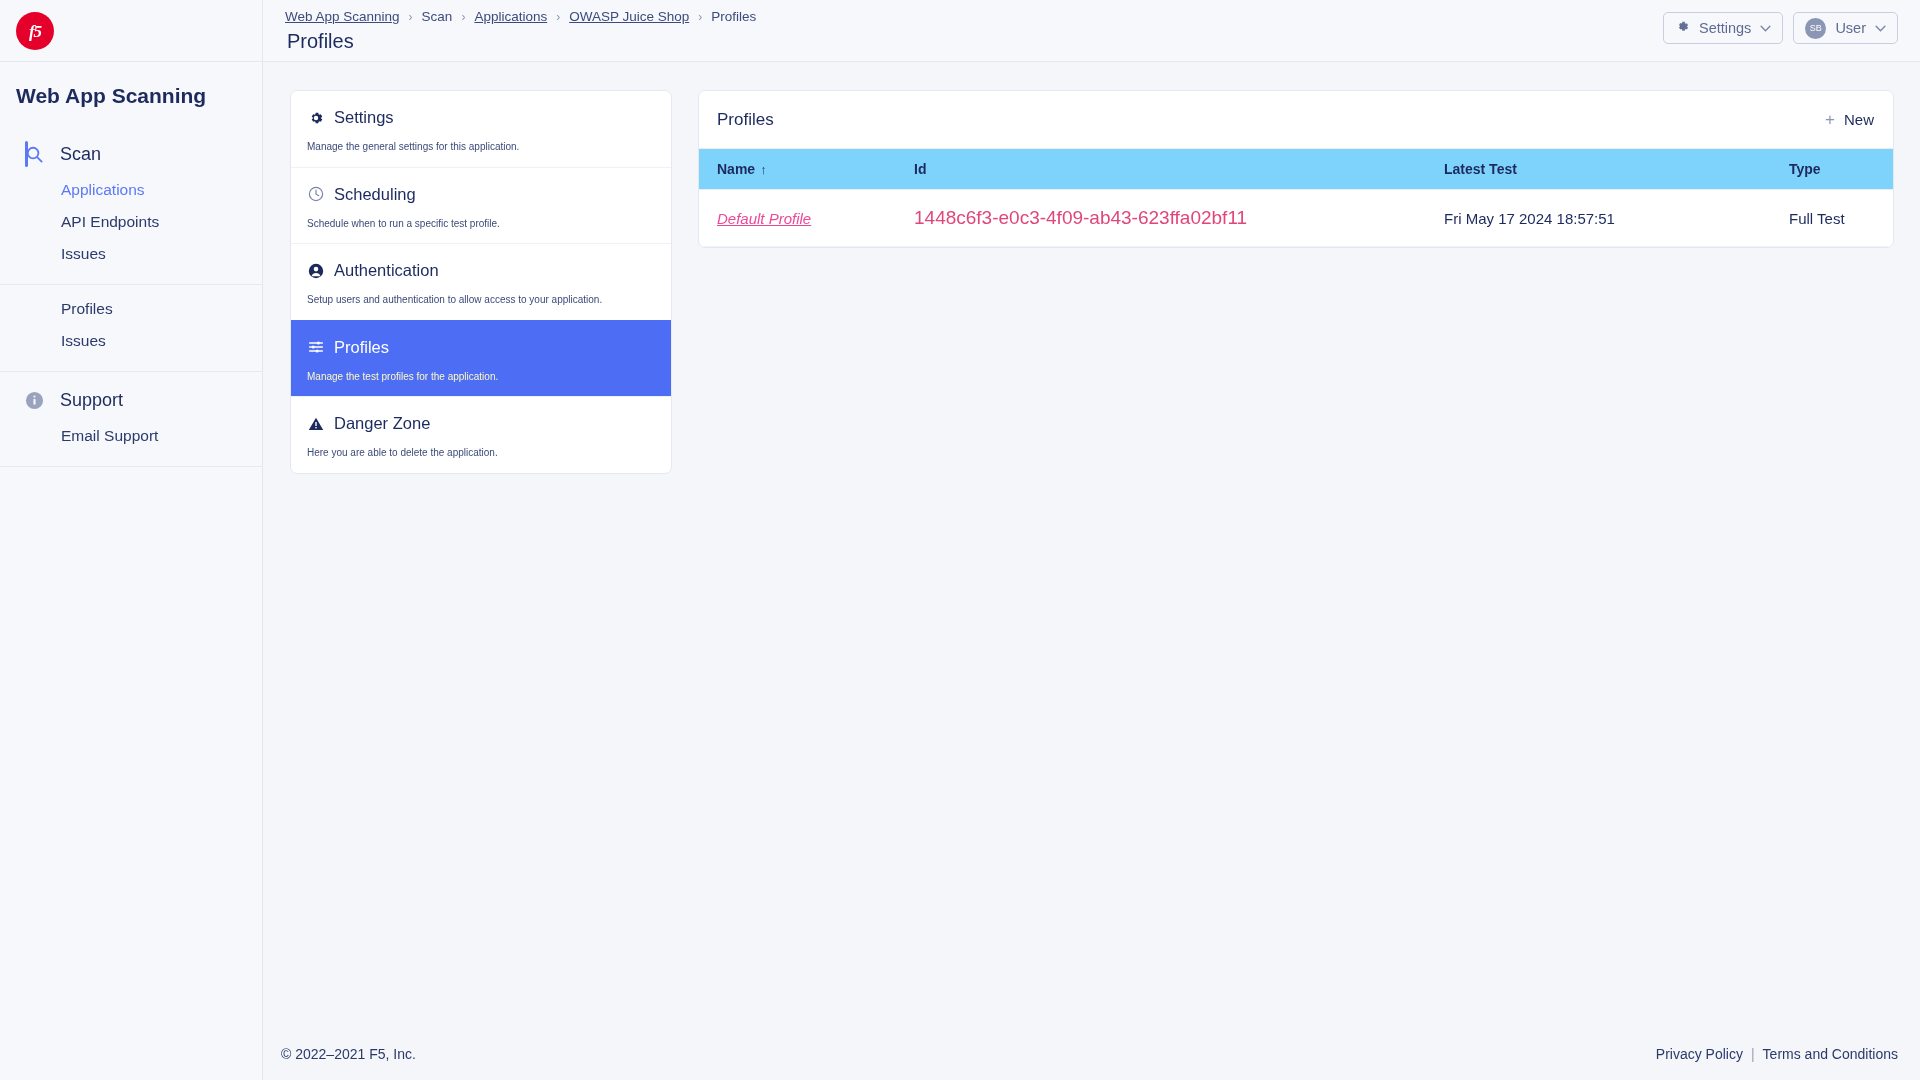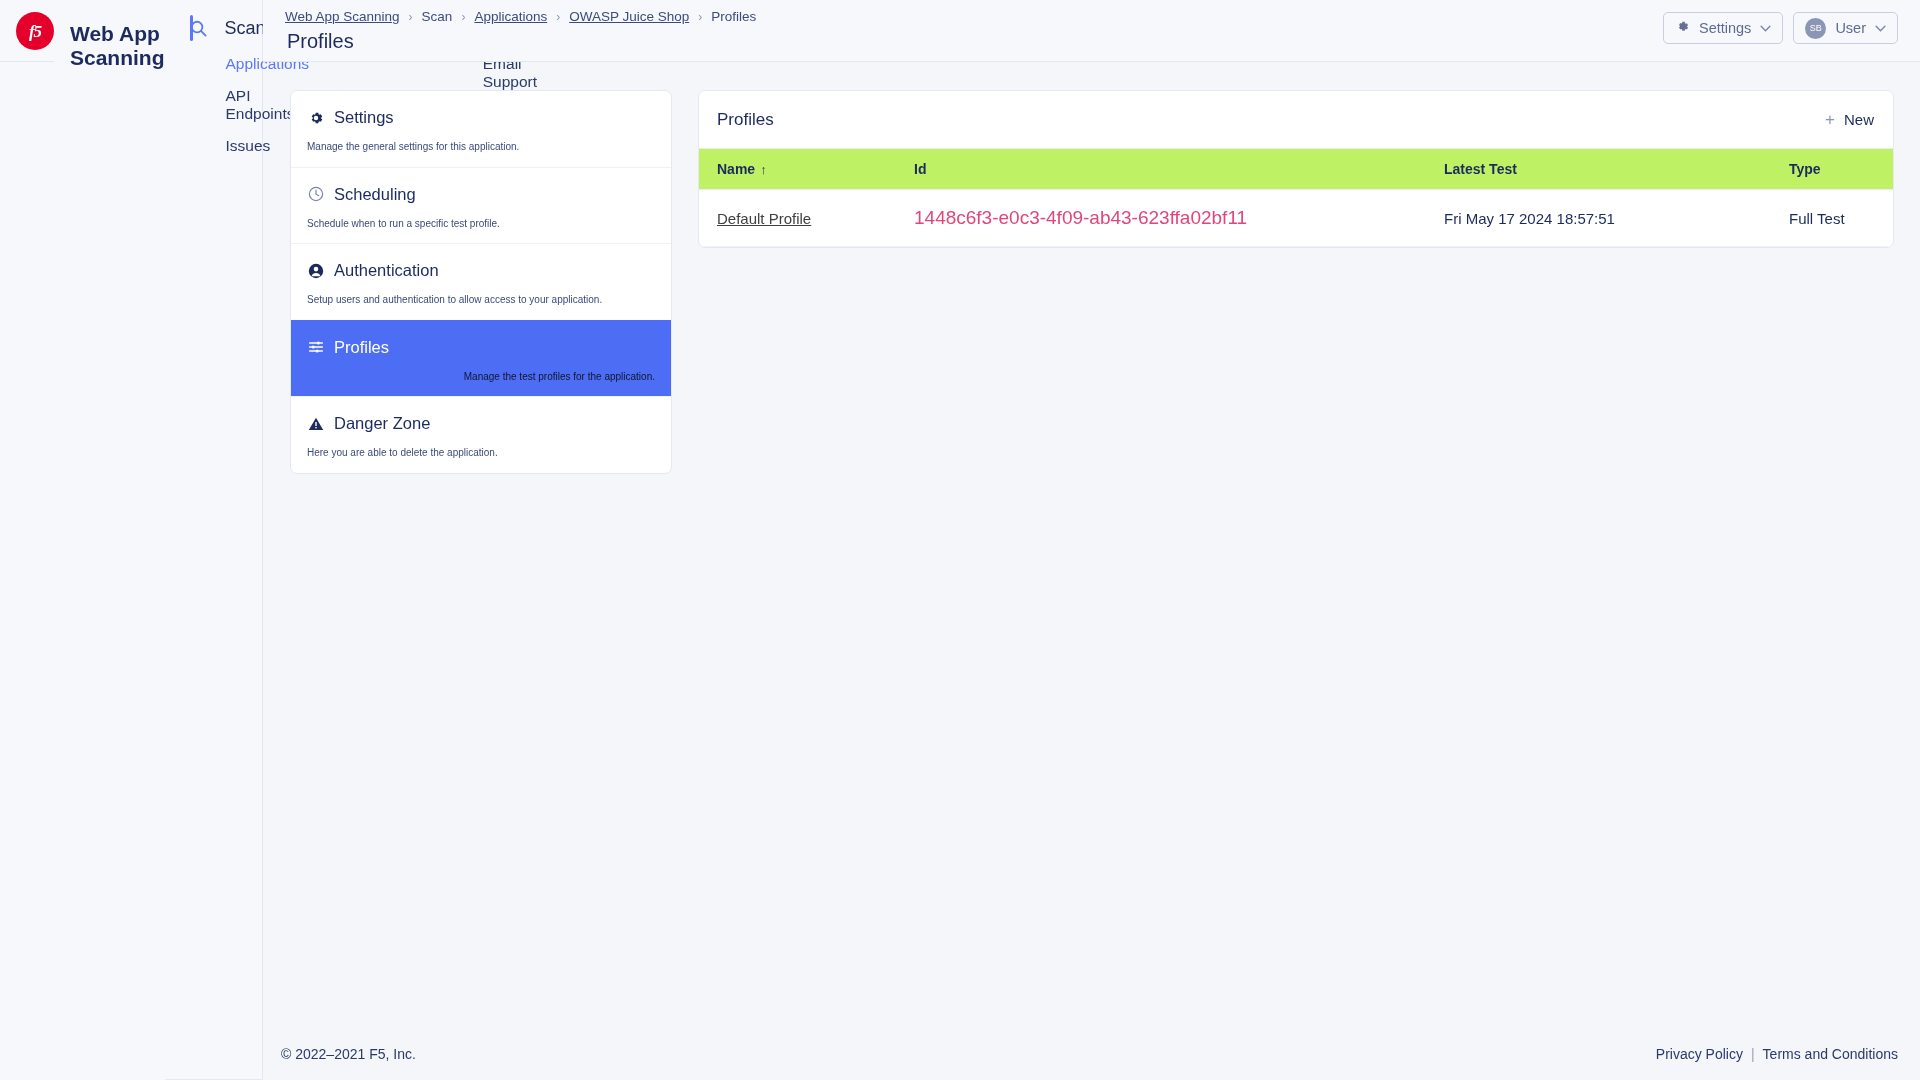--- a/index.html
+++ b/index.html
@@ -10,21 +10,21 @@
     color: #1f2a5e;
     overflow: hidden;
   }
   .app { display: flex; width: 1920px; height: 1080px; }
 
   
   .sidebar {
     width: 263px; height: 1080px;
     background: #f7f8fc;
     border-right: 1px solid #e3e7ef;
-    display: flex; 
+    display: flex; flex-direction: column;
     flex: 0 0 263px;
   }
   .logo-bar {
     height: 62px;
     display: flex; align-items: center;
     padding-left: 16px;
     border-bottom: 1px solid #e3e7ef;
     background: #f7f8fc;
   }
   .f5-logo {
@@ -95,48 +95,48 @@
     border: 1px solid #e4e8f0; border-radius: 7px;
     overflow: hidden; flex: 0 0 382px;
   }
   .sc-item { padding: 17px 16px 13px 16px; }
   .sc-item + .sc-item { border-top: 1px solid #eef1f6; }
   .sc-item.active { background: #4d6df5; border-top-color: #4d6df5; }
   .sc-head { display: flex; align-items: center; gap: 10px; }
   .sc-title { font-size: 16.5px; color: #1c2a5e; }
   .sc-item.active .sc-title { color: #ffffff; }
   .sc-desc { margin-top: 13px; font-size: 10px; color: #3c4a78; line-height: 1.35; }
-  .sc-item.active .sc-desc { color: #0f172a; text-align: right; }
+  .sc-item.active .sc-desc { color: #fef9c3; }
   .sc-ico { width: 17px; height: 17px; display: flex; align-items: center; justify-content: center; color: #1c2a5e; }
   .sc-item.active .sc-ico { color: #ffffff; }
 
   .profiles-card {
     flex: 1; background: #ffffff;
     border: 1px solid #e4e8f0; border-radius: 7px; overflow: hidden;
   }
   .pc-head {
     height: 57px; display: flex; align-items: center; justify-content: space-between;
     padding: 0 19px 0 18px;
   }
   .pc-title { font-size: 17px; color: #1c2a5e; }
   .pc-new { display: flex; align-items: center; gap: 9px; font-size: 15px; color: #1c2a5e; cursor: pointer; }
   .pc-new .plus { font-size: 17px; color: #8b95b4; }
 
   table { width: 100%; border-collapse: collapse; }
-  thead tr { background: #bef264; margin-top: 12px; }
+  thead tr { background: #7dd3fc; margin-top: 12px; }
   th {
     text-align: left; font-size: 14px; font-weight: bold; color: #1c2a5e;
     padding: 12px 0 12px 0; border-top: 1px solid #eaedf3; border-bottom: 1px solid #eaedf3;
   }
   td { font-size: 15px; color: #1c2a5e; padding: 17px 0 17px 0; border-bottom: 1px solid #eef1f6; }
   .col-name { padding-left: 18px; width: 215px; }
   .col-id { width: 530px; }
   .col-latest { width: 345px; }
   .col-type { }
-  .cell-link { text-decoration: underline; color: #404040; cursor: pointer; }
+  .cell-link { text-decoration: underline; color: #ec4899; cursor: pointer; font-style: italic; }
   .cell-id { font-family: Liberation Sans, sans-serif; color: #e0457b; font-size: 19px; }
   .sort-arrow { font-size: 13px; margin-left: 5px; }
 
   
   .footer {
     position: absolute; bottom: 0; left: 0; right: 0;
     height: 52px; display: flex; align-items: center; justify-content: space-between;
     padding: 0 22px 0 18px; font-size: 14px; color: #2b3a6b;
     background: #f4f6fa;
   }

